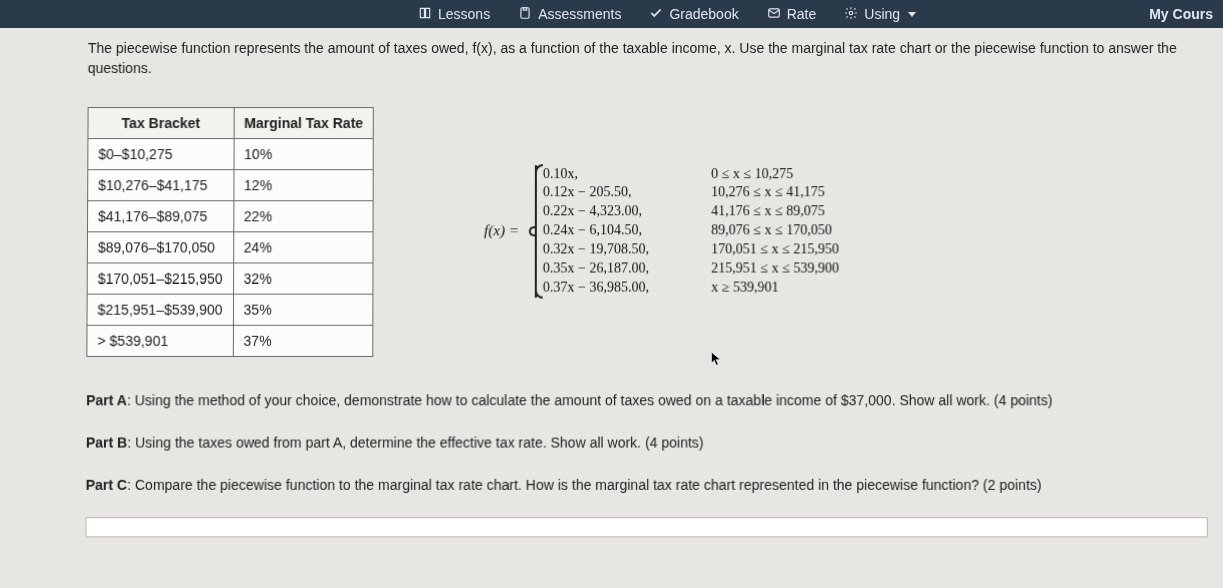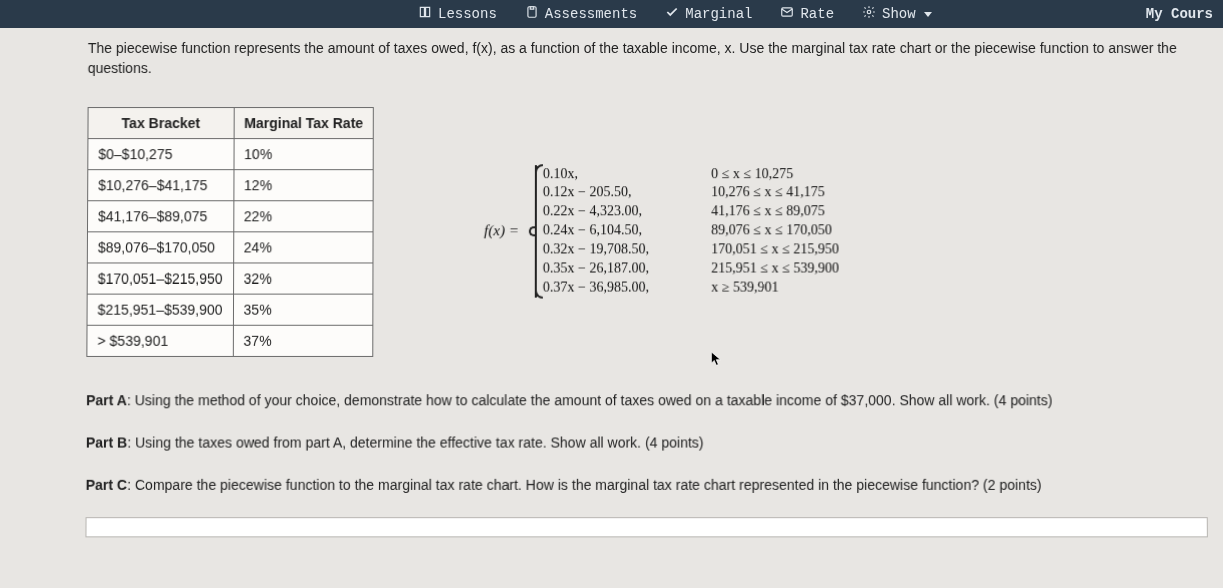--- a/index.html
+++ b/index.html
@@ -14,21 +14,20 @@
 .topbar {
   background: #2a3a4a;
   height: 28px;
   display: flex;
   align-items: center;
   color: #e0e6ec;
   font-size: 14px;
   padding: 0 10px;
   gap: 28px;
   justify-content: flex-start;
-  font-family: Liberation Mono, monospace;
 }
 .topbar .spacer-left { width: 380px; }
 .topbar .nav-item { display: flex; align-items: center; gap: 6px; cursor: pointer; white-space: nowrap; }
 .topbar .nav-item .ic { display: inline-block; }
 .topbar .right { margin-left: auto; font-weight: 600; }
 .page {
   padding: 6px 18px 10px 88px;
   transform: perspective(2200px) rotateX(1.2deg);
   transform-origin: top center;
 }
@@ -152,39 +151,39 @@
         </svg>
     </span>
     <span>Assessments</span>
   </div>
   <div class="nav-item">
     <span class="ic">
       <svg width="14" height="14" viewBox="0 0 24 24" fill="none" stroke="#e0e6ec" stroke-width="3">
           <path d="M4 12l5 5L20 6"></path>
         </svg>
     </span>
-    <span>Marginal</span>
+    <span>Gradebook</span>
   </div>
   <div class="nav-item">
     <span class="ic">
       <svg width="14" height="14" viewBox="0 0 24 24" fill="none" stroke="#e0e6ec" stroke-width="2">
           <rect x="3" y="5" width="18" height="14" rx="2"></rect>
           <path d="M3 7l9 6 9-6"></path>
         </svg>
     </span>
     <span>Rate</span>
   </div>
   <div class="nav-item">
     <span class="ic">
       <svg width="14" height="14" viewBox="0 0 24 24" fill="none" stroke="#e0e6ec" stroke-width="2">
           <circle cx="12" cy="12" r="3"></circle>
           <path d="M12 2v3M12 19v3M4.2 4.2l2.1 2.1M17.7 17.7l2.1 2.1M2 12h3M19 12h3M4.2 19.8l2.1-2.1M17.7 6.3l2.1-2.1"></path>
         </svg>
     </span>
-    <span>Show</span>
+    <span>Using</span>
     <span class="caret-down"></span>
   </div>
   <div class="nav-item right">
     <span>My Cours</span>
   </div>
 </div>
 
 <div class="page">
   <p class="intro">The piecewise function represents the amount of taxes owed, f(x), as a function of the taxable income, x. Use the marginal tax rate chart or the piecewise function to answer the questions.</p>
 

